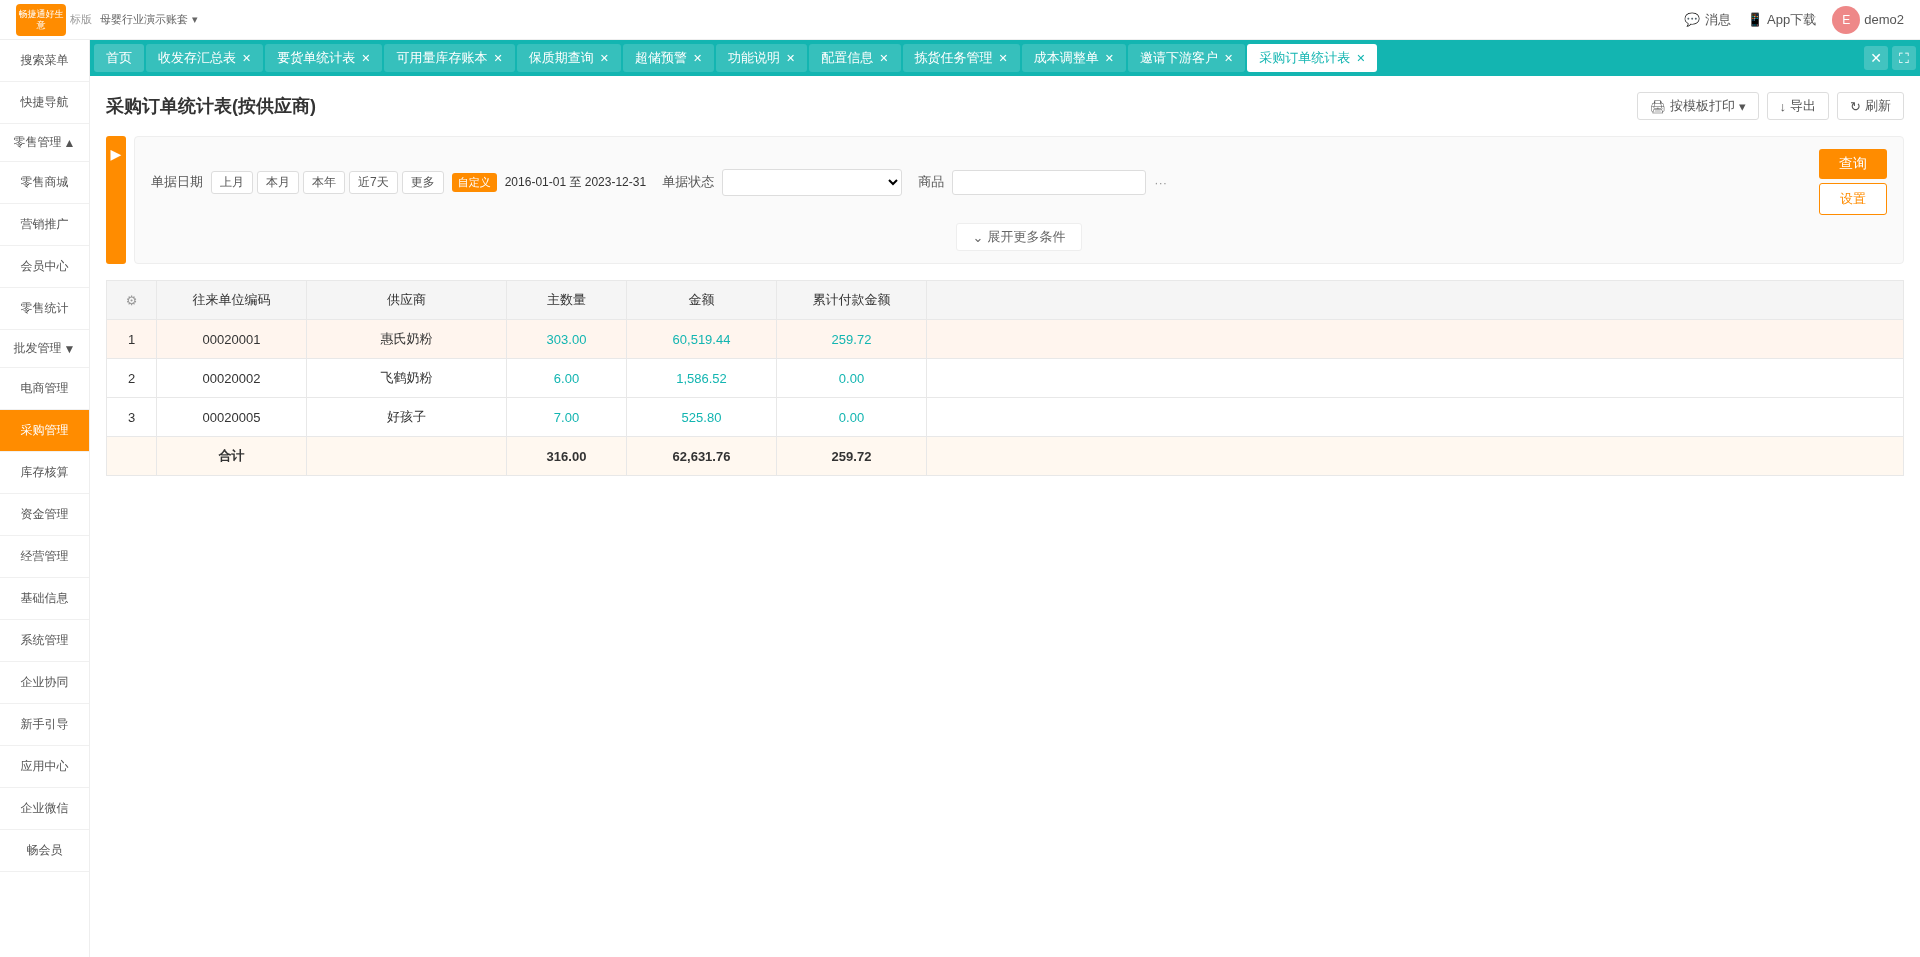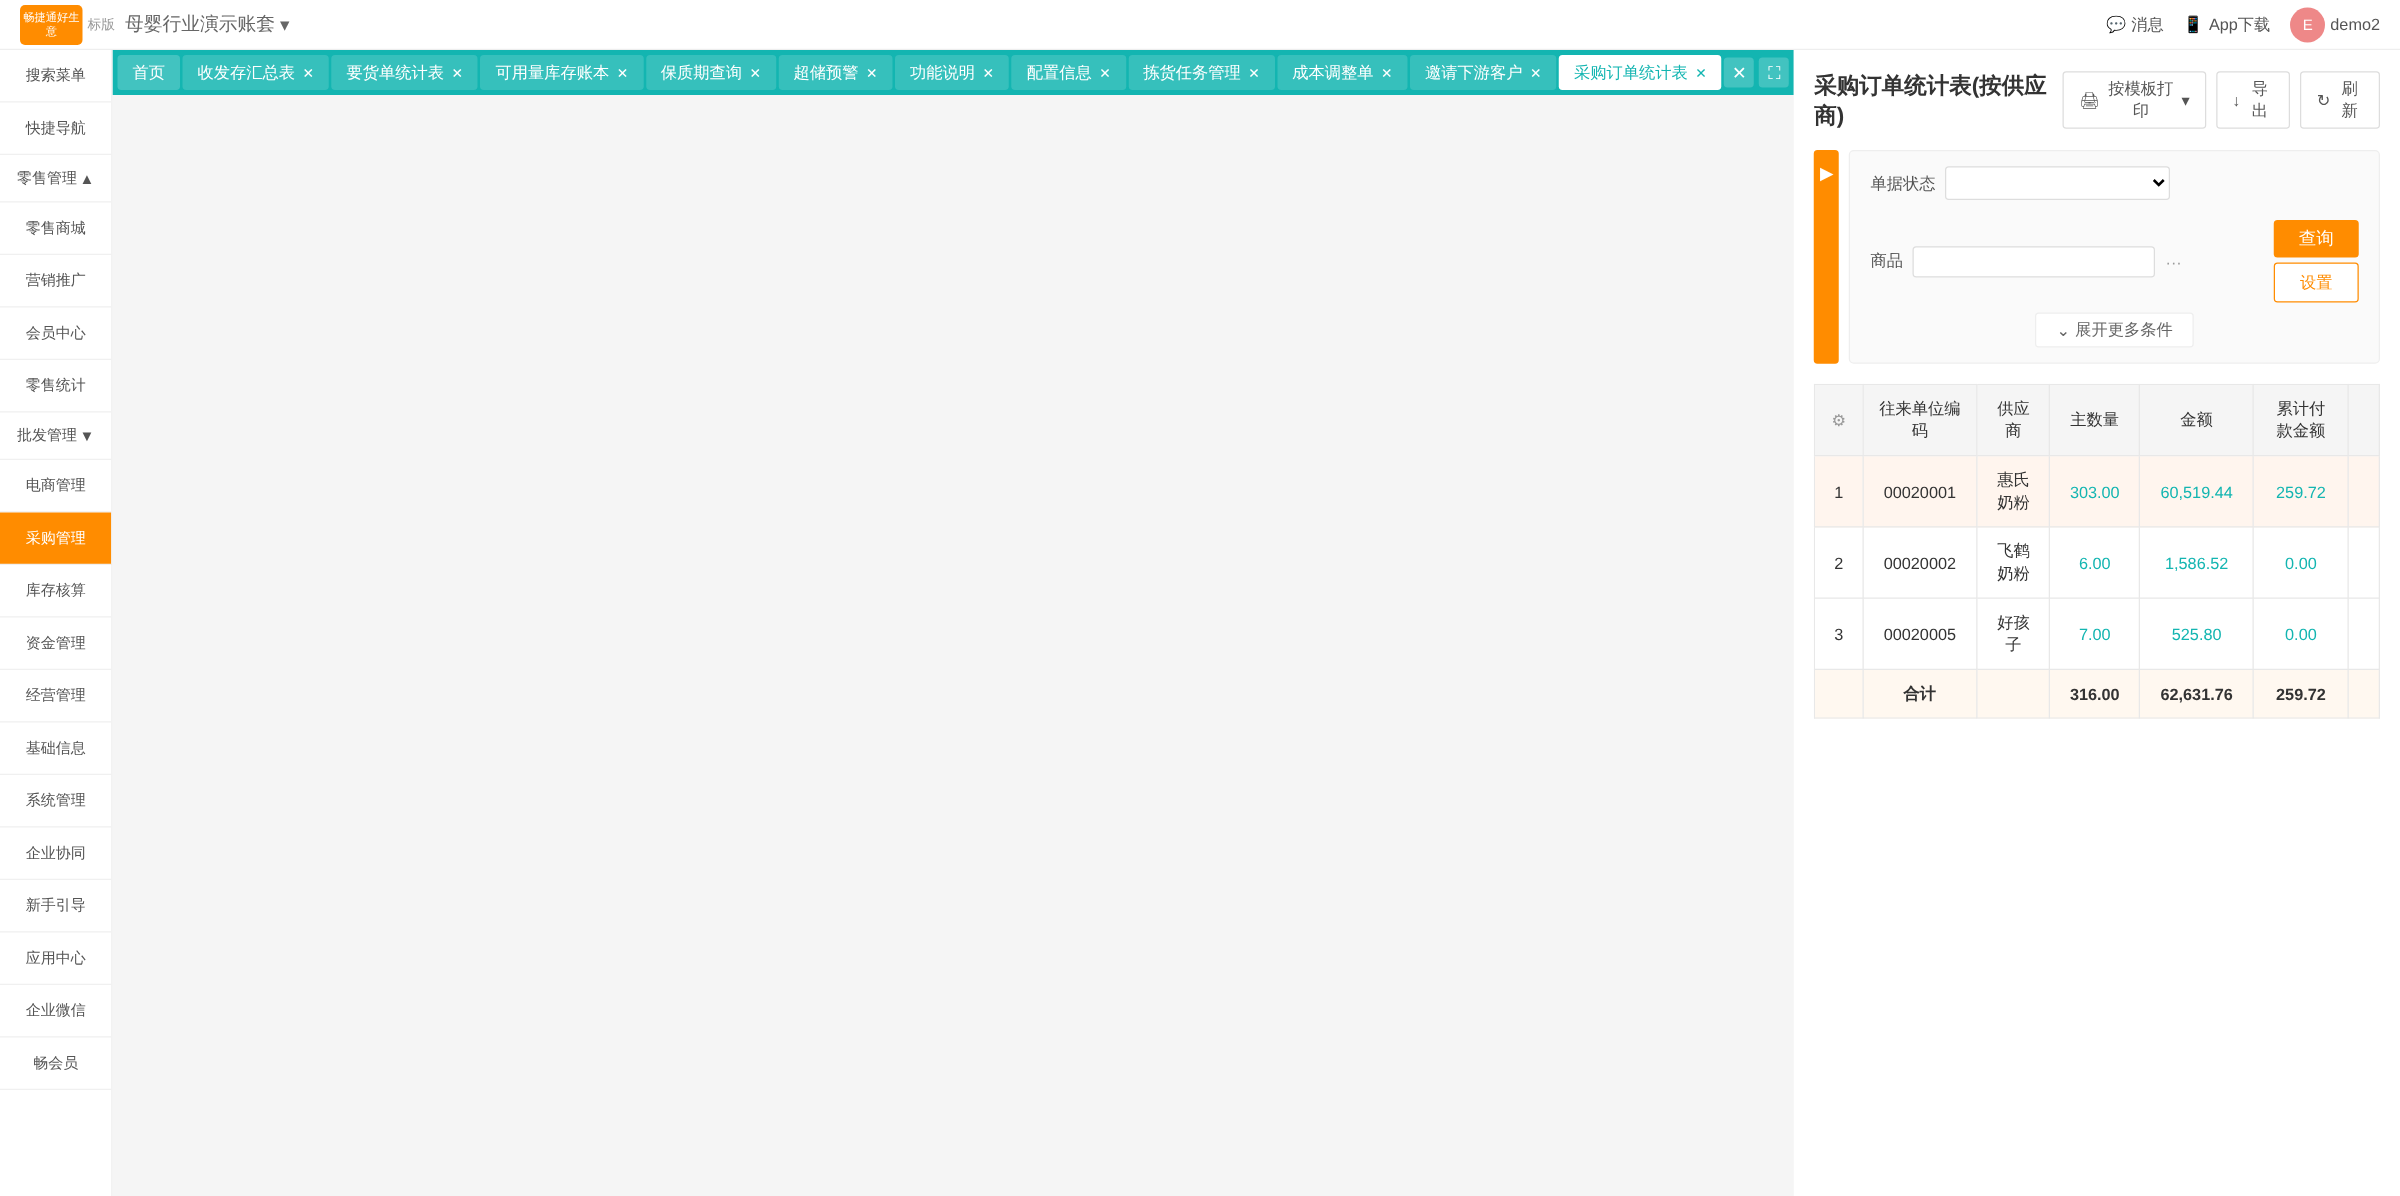--- a/index.html
+++ b/index.html
@@ -2,36 +2,36 @@
 <html><head>
   <meta charset="utf-8">
   <style>
     * { margin: 0; padding: 0; box-sizing: border-box; }
     body { font-family: "Microsoft YaHei", "PingFang SC", sans-serif; font-size: 13px; background: #f5f5f5; width: 1920px; min-height: 957px; overflow-x: hidden; }
 
     
     .top-bar { height: 40px; background: #fff; display: flex; align-items: center; justify-content: space-between; padding: 0 16px; border-bottom: 1px solid #eee; }
     .top-bar-left { display: flex; align-items: center; gap: 8px; }
     .logo { width: 50px; height: 32px; background: #ff8c00; border-radius: 4px; display: flex; align-items: center; justify-content: center; color: #fff; font-size: 11px; font-weight: normal; }
-    .workspace-selector { display: flex; align-items: center; gap: 4px; color: #666; font-size: 15px; cursor: pointer; }
+    .workspace-selector { display: flex; align-items: center; gap: 4px; color: #666; font-size: 11px; cursor: pointer; }
     .top-bar-right { display: flex; align-items: center; gap: 16px; }
     .top-bar-icon { display: flex; align-items: center; gap: 4px; color: #555; font-size: 13px; cursor: pointer; }
     .user-avatar { width: 28px; height: 28px; border-radius: 50%; background: #e88; display: flex; align-items: center; justify-content: center; color: #fff; font-size: 12px; }
 
     
     .main-layout { display: flex; height: calc(957px - 40px); }
 
     
     .sidebar { width: 90px; background: #fff; border-right: 1px solid #eee; display: flex; flex-direction: column; overflow-y: auto; }
     .sidebar-item { padding: 12px 6px; text-align: center; color: #555; font-size: 12px; cursor: pointer; border-bottom: 1px solid #f0f0f0; }
     .sidebar-item.active { background: #ff8c00; color: #fff; }
     .sidebar-item-group { padding: 10px 6px; text-align: center; color: #555; font-size: 12px; cursor: pointer; border-bottom: 1px solid #f0f0f0; display: flex; align-items: center; justify-content: center; gap: 2px; }
 
     
-    .content-area { flex: 1; display: flex; flex-direction: row; overflow: hidden; }
+    .content-area { flex: 1; display: flex; flex-direction: column; overflow: hidden; }
 
     
     .tab-bar { height: 36px; background: #13b5b1; display: flex; align-items: center; overflow-x: auto; padding: 0 4px; gap: 2px; }
     .tab-bar::-webkit-scrollbar { display: none; }
     .tab-item { display: flex; align-items: center; gap: 4px; padding: 0 12px; height: 28px; background: rgba(255,255,255,0.15); color: #fff; font-size: 13px; cursor: pointer; border-radius: 3px; white-space: nowrap; }
     .tab-item.active { background: #fff; color: #13b5b1; }
     .tab-item.home { background: rgba(255,255,255,0.2); }
     .tab-close { font-size: 11px; color: inherit; margin-left: 2px; }
     .tab-bar-actions { margin-left: auto; display: flex; align-items: center; gap: 4px; }
     .tab-action-btn { width: 24px; height: 24px; background: rgba(255,255,255,0.2); color: #fff; border: none; border-radius: 3px; cursor: pointer; font-size: 14px; display: flex; align-items: center; justify-content: center; }
@@ -221,20 +221,32 @@
         </div>
       </div>
 
       <div style="display:flex; gap:8px; margin-bottom:16px;">
         <div style="width:20px; min-width:20px; background:#ff8c00; border-radius:3px; display:flex; align-items:flex-start; justify-content:center; padding-top:10px; cursor:pointer;">
           <span style="color:#fff; font-size:14px;">▶</span>
         </div>
         <div class="filter-main">
           <div class="filter-row">
 
+            <div class="filter-item">
+              <span class="filter-label">单据日期</span>
+              <div class="date-btns">
+                <button class="date-btn">上月</button>
+                <button class="date-btn">本月</button>
+                <button class="date-btn">本年</button>
+                <button class="date-btn">近7天</button>
+                <button class="date-btn">更多</button>
+              </div>
+              <span class="custom-badge">自定义</span>
+              <span class="date-range">2016-01-01 至 2023-12-31</span>
+            </div>
 
             <div class="filter-item">
               <span class="filter-label">单据状态</span>
               <select class="filter-select">
                 <option value=""></option>
               </select>
             </div>
 
             <div class="filter-item">
               <span class="filter-label">商品</span>

